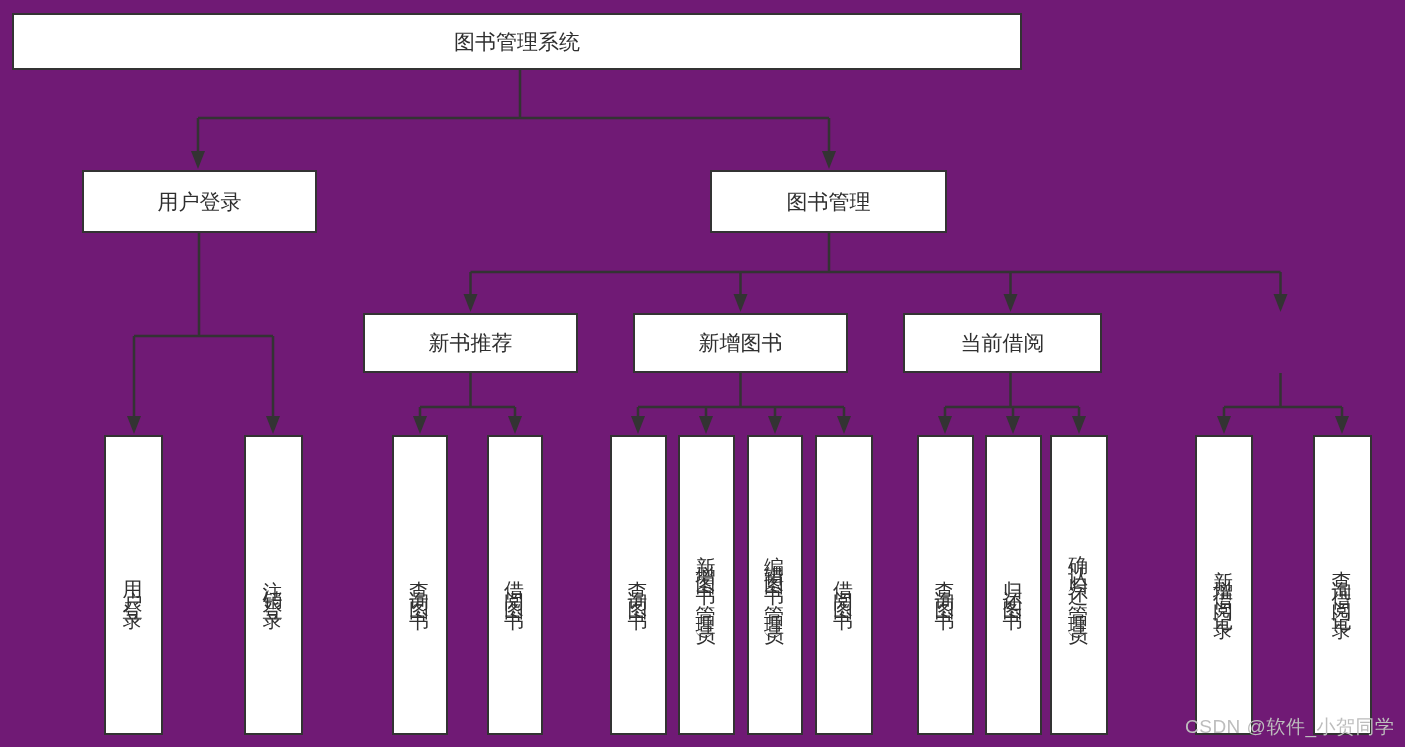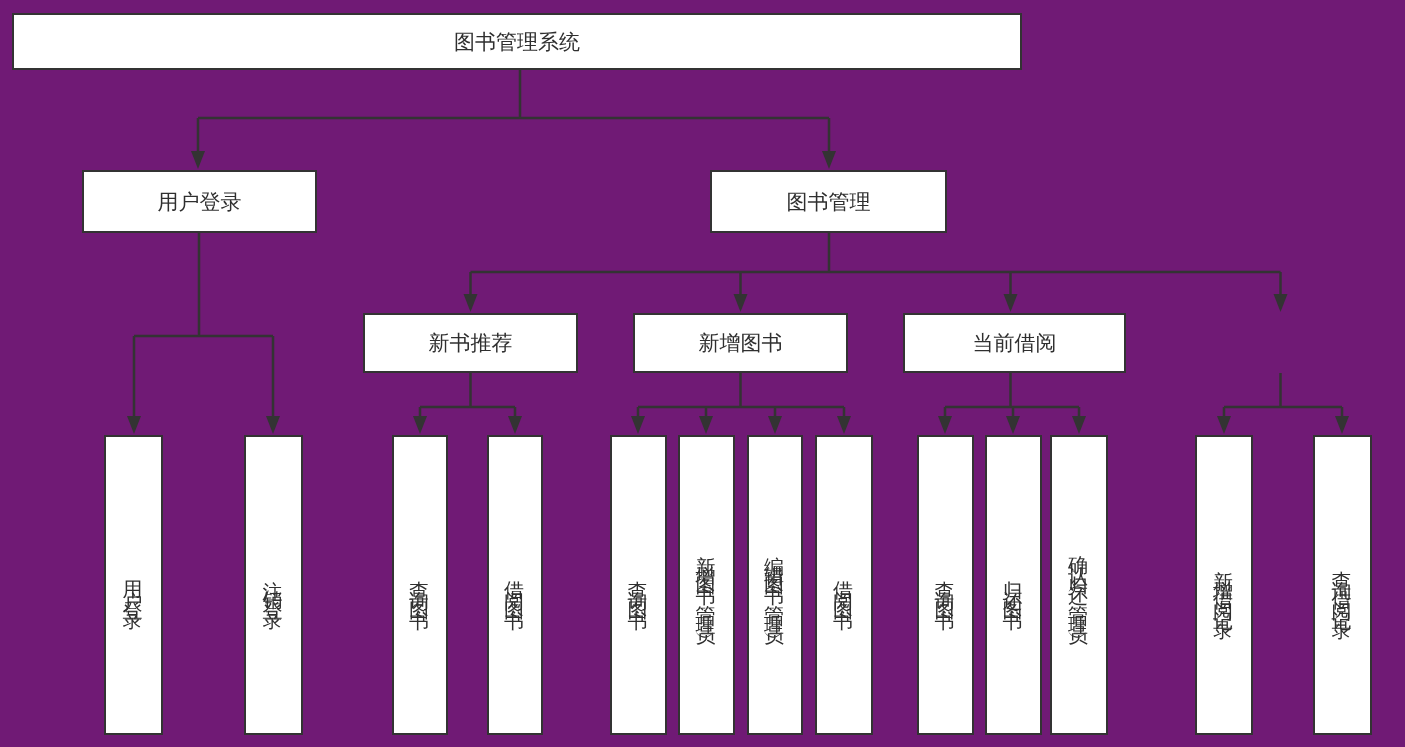--- a/index.html
+++ b/index.html
@@ -105,21 +105,21 @@
   <div class="node" style="left:710px;top:170px;width:237px;height:63px">
     <span>图书管理</span>
   </div>
 
   <div class="node" style="left:363px;top:313px;width:215px;height:60px">
     <span>新书推荐</span>
   </div>
   <div class="node" style="left:633px;top:313px;width:215px;height:60px">
     <span>新增图书</span>
   </div>
-  <div class="node" style="left:903px;top:313px;width:223px;height:60px">
+  <div class="node" style="left:903px;top:313px;width:199px;height:60px">
     <span>当前借阅</span>
   </div>
 
   <div class="node leaf" style="left:104px;top:435px;width:59px;height:300px">
     <span>用户登录</span>
   </div>
   <div class="node leaf" style="left:244px;top:435px;width:59px;height:300px">
     <span>注销登录</span>
   </div>
 
@@ -153,14 +153,15 @@
     <span>确认归还（管理员）</span>
   </div>
 
   <div class="node leaf" style="left:1195px;top:435px;width:58px;height:300px">
     <span>新增借阅记录</span>
   </div>
   <div class="node leaf" style="left:1313px;top:435px;width:59px;height:300px">
     <span>查询借阅记录</span>
   </div>
 
+  <div class="watermark">CSDN @软件_小贺同学</div>
 
 </div>
 
 </body></html>

